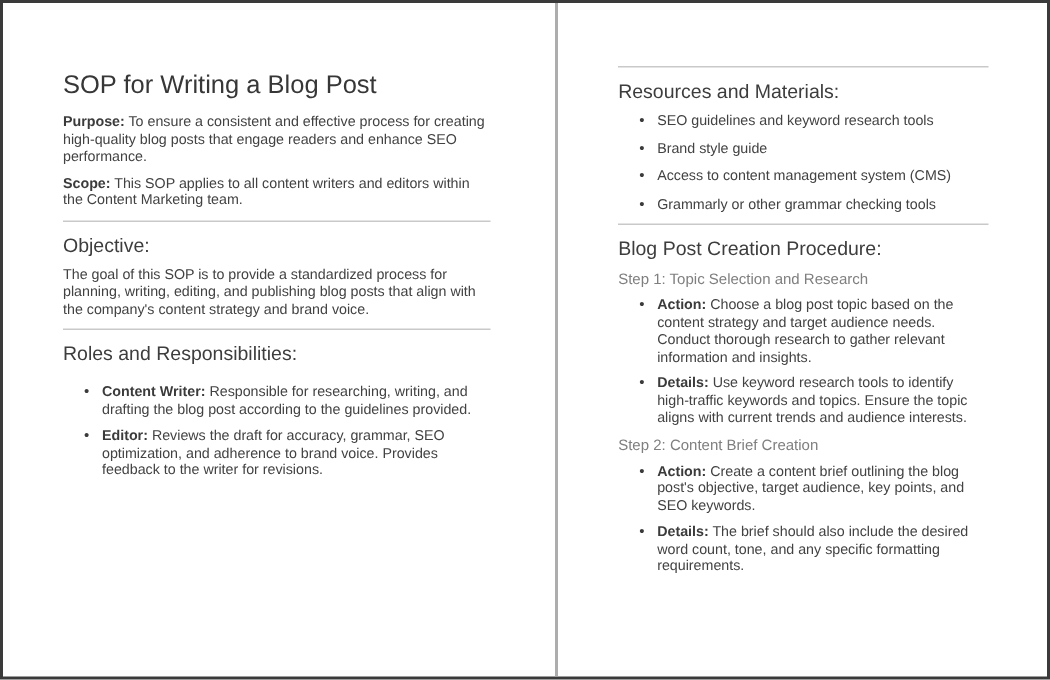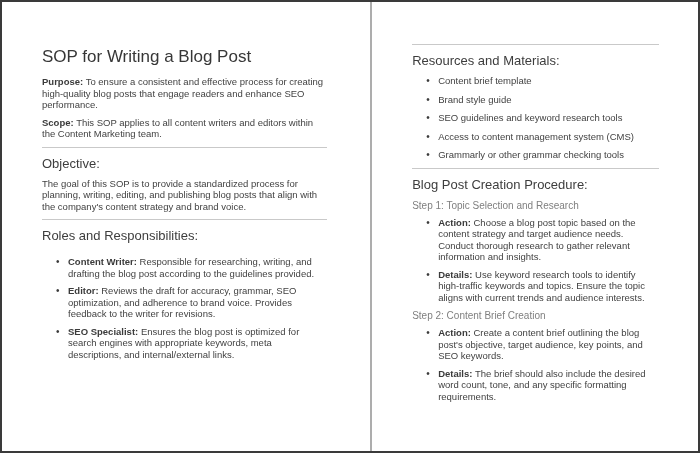--- a/index.html
+++ b/index.html
@@ -75,33 +75,31 @@
   <h2 class="section-heading">Objective:</h2>
   <p class="body-text">The goal of this SOP is to provide a standardized process for planning, writing, editing, and publishing blog posts that align with the company's content strategy and brand voice.</p>
 
   <hr class="rule">
 
   <h2 class="section-heading">Roles and Responsibilities:</h2>
   <div class="spacer-top"></div>
   <ul class="doc-list">
     <li><strong>Content Writer:</strong> <span>Responsible for researching, writing, and drafting the blog post according to the guidelines provided.</span></li>
     <li><strong>Editor:</strong> <span>Reviews the draft for accuracy, grammar, SEO optimization, and adherence to brand voice. Provides feedback to the writer for revisions.</span></li>
-    <li><strong>SEO Specialist:</strong> <span>Ensures the blog post is optimized for search engines with appropriate keywords, meta descriptions, and internal/external links.</span></li>
   </ul>
 </div>
 
 <div class="page page-right">
 
   <hr class="rule top">
 
   <h2 class="section-heading">Resources and Materials:</h2>
   <ul class="doc-list resources">
-    <li>Content brief template</li>
+    <li>SEO guidelines and keyword research tools</li>
     <li>Brand style guide</li>
-    <li>SEO guidelines and keyword research tools</li>
     <li>Access to content management system (CMS)</li>
     <li>Grammarly or other grammar checking tools</li>
   </ul>
 
   <hr class="rule">
 
   <h2 class="section-heading">Blog Post Creation Procedure:</h2>
 
   <h3 class="step-heading">Step 1: Topic Selection and Research</h3>
   <ul class="doc-list">

